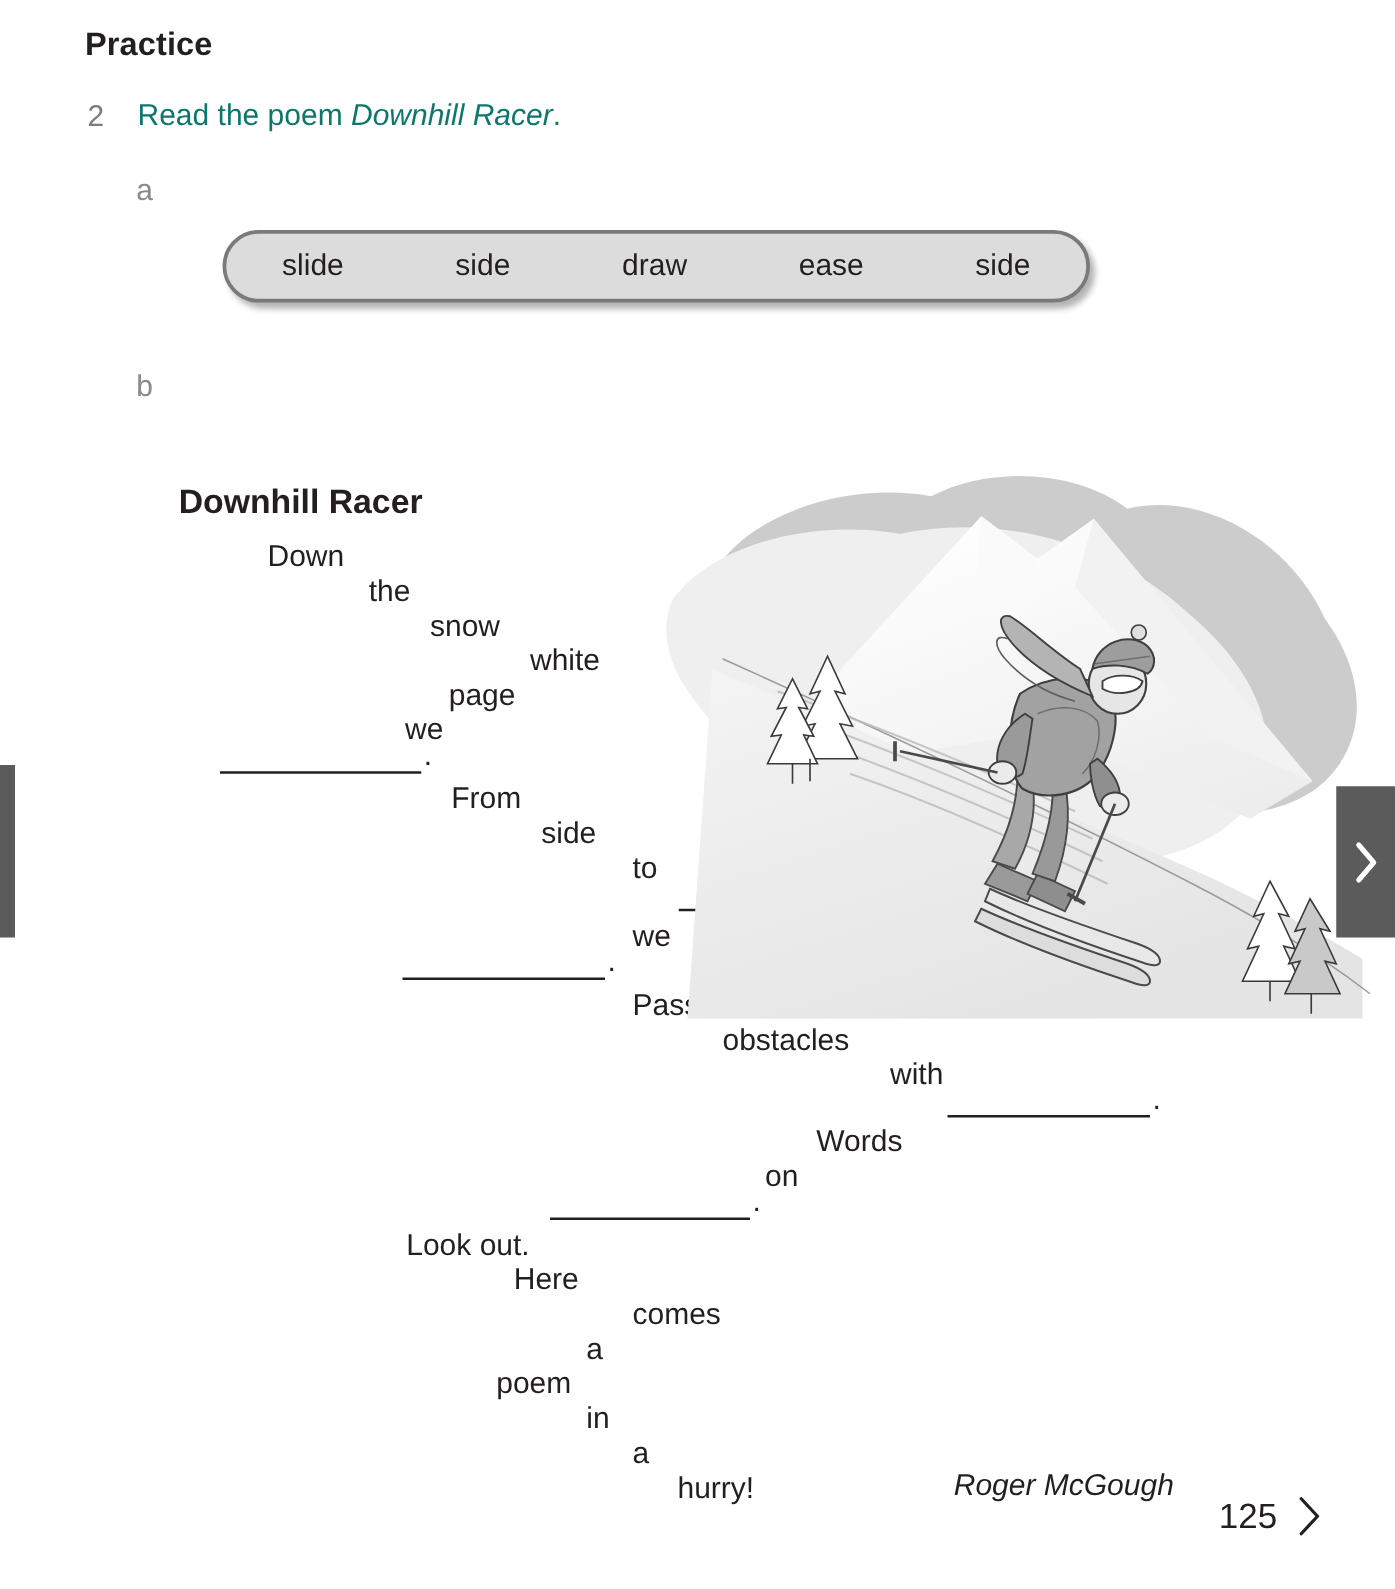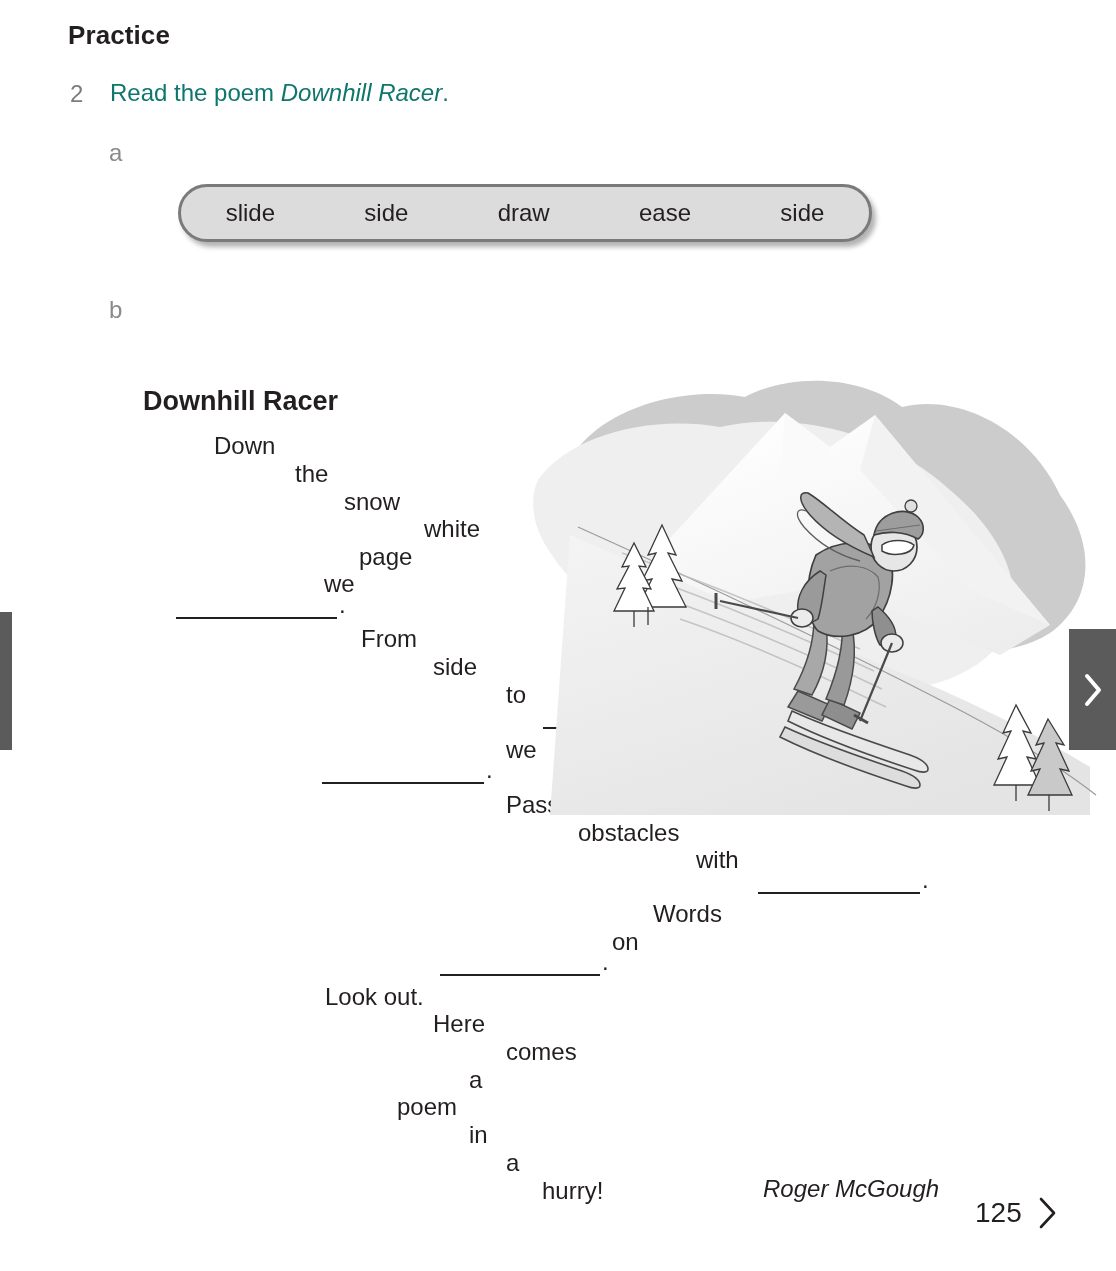--- a/index.html
+++ b/index.html
@@ -198,25 +198,25 @@
       <span class="poem-word" style="left: 344px; top: 488px;">snow</span>
       <span class="poem-word" style="left: 424px; top: 515px;">white</span>
       <span class="poem-word" style="left: 359px; top: 543px;">page</span>
       <span class="poem-word" style="left: 324px; top: 570px;">we</span>
       <span class="poem-word" style="left: 361px; top: 625px;">From</span>
       <span class="poem-word" style="left: 433px; top: 653px;">side</span>
       <span class="poem-word" style="left: 506px; top: 681px;">to</span>
       <span class="poem-word" style="left: 506px; top: 736px;">we</span>
       <span class="poem-word" style="left: 506px; top: 791px;">Pass</span>
       <span class="poem-word" style="left: 578px; top: 819px;">obstacles</span>
-      <span class="poem-word" style="left: 696px; top: 846px; text-align: right;">with</span>
+      <span class="poem-word" style="left: 712px; top: 846px; text-align: right;">with</span>
       <span class="poem-word" style="left: 653px; top: 900px;">Words</span>
       <span class="poem-word" style="left: 612px; top: 928px;">on</span>
       <span class="poem-word" style="left: 325px; top: 983px;">Look out.</span>
-      <span class="poem-word" style="left: 433px; top: 1010px; text-align: center;">Here</span>
+      <span class="poem-word" style="left: 411px; top: 1010px; text-align: center;">Here</span>
       <span class="poem-word" style="left: 506px; top: 1038px;">comes</span>
       <span class="poem-word" style="left: 469px; top: 1066px;">a</span>
       <span class="poem-word" style="left: 397px; top: 1093px;">poem</span>
       <span class="poem-word" style="left: 469px; top: 1121px;">in</span>
       <span class="poem-word" style="left: 506px; top: 1149px;">a</span>
       <span class="poem-word" style="left: 542px; top: 1177px;">hurry!</span>
     </div>
   <div id="poem-blanks">
       <span class="blank-line" style="left: 176px; top: 617px; width: 161px;"></span>
       <span class="blank-dot" style="left: 339px; top: 591px;">.</span>

